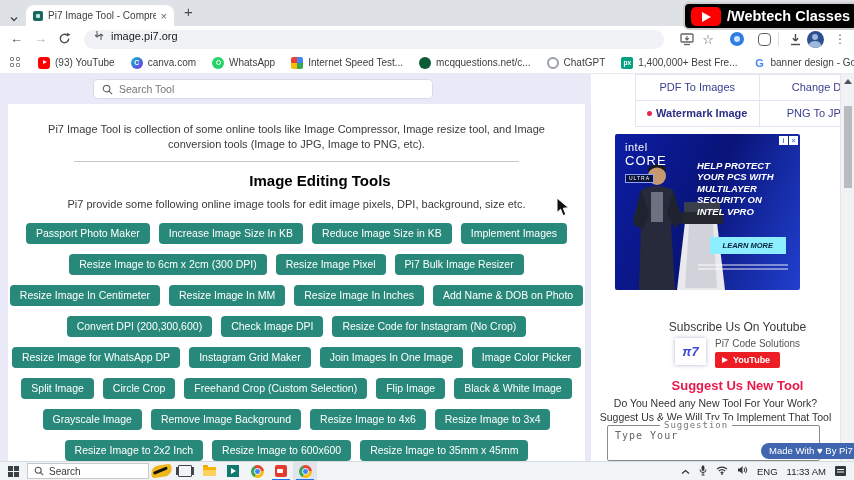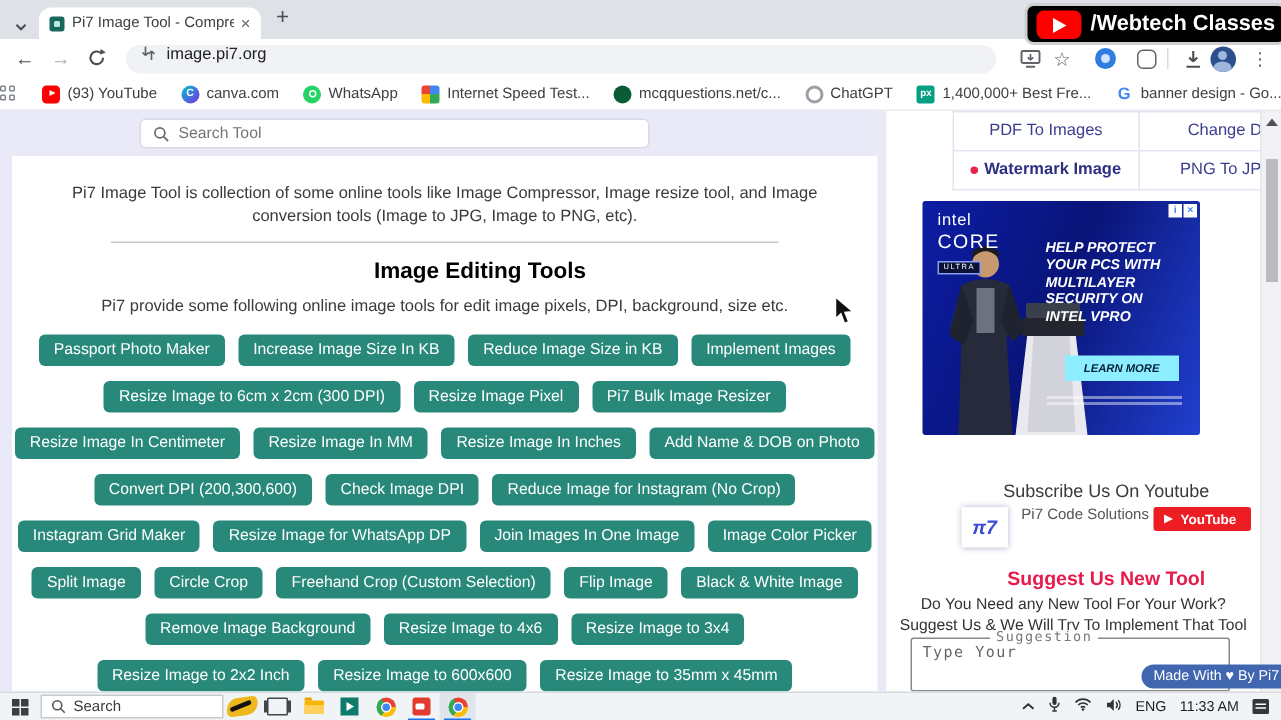--- a/index.html
+++ b/index.html
@@ -38,21 +38,21 @@
   .ic-bluecircle::after{content:"";position:absolute;inset:4px;background:#cfe3ff;border-radius:50%;}
   .ic-squircle{width:11px;height:11px;border:1.6px solid #5f6368;border-radius:4px;}
   .tb-divider{position:absolute;left:778px;top:6px;width:1px;height:14px;background:#dadce0;}
   .avatar{width:17px;height:17px;border-radius:50%;background:#2e4f8e;position:relative;overflow:hidden;}
   .avatar::before{content:"";position:absolute;left:5.5px;top:3px;width:6px;height:6px;border-radius:50%;background:#9fb6dd;}
   .avatar::after{content:"";position:absolute;left:2.5px;top:10px;width:12px;height:8px;border-radius:50% 50% 0 0;background:#9fb6dd;}
   .menu-dots{font-size:12px;color:#5f6368;}
 
   
   .bookmarks{position:absolute;left:0;top:52px;width:854px;height:22px;background:#fff;
-    border-bottom:1px solid #e8eaed;display:flex;align-items:center;padding:0 0;box-sizing:border-box;
+    border-bottom:1px solid #e8eaed;display:flex;align-items:center;padding:0 10px;box-sizing:border-box;
     font-size:10px;color:#3c4043;}
   .apps-grid{width:11px;height:11px;display:grid;grid-template-columns:4px 4px;grid-template-rows:4px 4px;gap:2px;margin-right:8px;}
   .apps-grid i{border:1px solid #80868b;border-radius:1px;display:block;}
   .bm-sep{width:1px;height:13px;background:#dadce0;margin-right:10px;}
   #bm-items{display:flex;gap:16px;align-items:center;}
   .bm-item{display:flex;align-items:center;gap:5px;white-space:nowrap;}
   .bm-ic{width:12px;height:12px;flex:0 0 auto;display:flex;align-items:center;justify-content:center;
     font-size:8px;font-weight:bold;color:#fff;border-radius:2px;}
   .ic-youtube{background:#f00;border-radius:3px;position:relative;}
   .ic-youtube::after{content:"";position:absolute;left:4.5px;top:3.5px;border-left:4px solid #fff;
@@ -106,21 +106,21 @@
     font-size:7.5px;font-weight:bold;font-style:italic;padding:4px 13px;z-index:2;}
   .ad-fine{position:absolute;right:12px;bottom:20px;width:90px;z-index:2;}
   .ad-fine i{display:block;height:2px;background:rgba(255,255,255,.45);margin-top:2px;}
   .ad-art{position:absolute;left:8px;bottom:0;z-index:1;}
 
   .subscribe-h{position:absolute;top:246px;left:0;width:100%;text-align:center;font-size:12px;color:#3a3a3a;}
   .channel{position:absolute;top:264px;left:0;width:100%;display:flex;justify-content:center;gap:9px;}
   .pi7-logo{width:31px;height:27px;background:#fff;box-shadow:0 0 4px rgba(40,40,120,.35);
     display:flex;align-items:center;justify-content:center;font-size:13px;font-weight:bold;
     font-style:italic;color:#3b4bd8;}
-  .channel-col{display:flex;flex-direction:row;gap:3px;align-items:flex-start;}
+  .channel-col{display:flex;flex-direction:column;gap:3px;align-items:flex-start;}
   .channel-name{font-size:10px;color:#555;}
   .yt-btn{background:#ed1d24;color:#fff;font-size:9px;font-weight:bold;border:none;border-radius:2px;
     display:flex;align-items:center;gap:5px;padding:3px 10px 3px 7px;font-family:inherit;}
   .yt-tri{width:0;height:0;border-left:6px solid #fff;border-top:3.5px solid transparent;border-bottom:3.5px solid transparent;}
   .suggest-h{position:absolute;top:304px;left:0;width:100%;text-align:center;font-size:13px;
     font-weight:bold;color:#e8194b;}
   .suggest-p{position:absolute;top:323px;left:5px;width:239px;text-align:center;font-size:10.5px;
     line-height:1.3;color:#333;}
   .sg-area{position:absolute;left:16px;top:351px;width:211px;height:34px;border:1px solid #8a8a8a;
     border-radius:2px;background:#fff;}
@@ -314,36 +314,37 @@
           </div>
           <div class="tool-row">
             <button class="tool-btn">Resize Image In Centimeter</button>
             <button class="tool-btn">Resize Image In MM</button>
             <button class="tool-btn">Resize Image In Inches</button>
             <button class="tool-btn">Add Name &amp; DOB on Photo</button>
           </div>
           <div class="tool-row">
             <button class="tool-btn">Convert DPI (200,300,600)</button>
             <button class="tool-btn">Check Image DPI</button>
-            <button class="tool-btn">Reduce Image for Instagram (No Crop)</button>
-          </div>
-          <div class="tool-row">
+            <button class="tool-btn">Resize Code for Instagram (No Crop)</button>
+          </div>
+          <div class="tool-row">
+            <button class="tool-btn">Resize Image for WhatsApp DP</button>
             <button class="tool-btn">Instagram Grid Maker</button>
-            <button class="tool-btn">Resize Image for WhatsApp DP</button>
             <button class="tool-btn">Join Images In One Image</button>
             <button class="tool-btn">Image Color Picker</button>
           </div>
           <div class="tool-row">
             <button class="tool-btn">Split Image</button>
             <button class="tool-btn">Circle Crop</button>
             <button class="tool-btn">Freehand Crop (Custom Selection)</button>
             <button class="tool-btn">Flip Image</button>
             <button class="tool-btn">Black &amp; White Image</button>
           </div>
           <div class="tool-row">
+            <button class="tool-btn">Grayscale Image</button>
             <button class="tool-btn">Remove Image Background</button>
             <button class="tool-btn">Resize Image to 4x6</button>
             <button class="tool-btn">Resize Image to 3x4</button>
           </div>
           <div class="tool-row">
             <button class="tool-btn">Resize Image to 2x2 Inch</button>
             <button class="tool-btn">Resize Image to 600x600</button>
             <button class="tool-btn">Resize Image to 35mm x 45mm</button>
           </div>
         </div>

